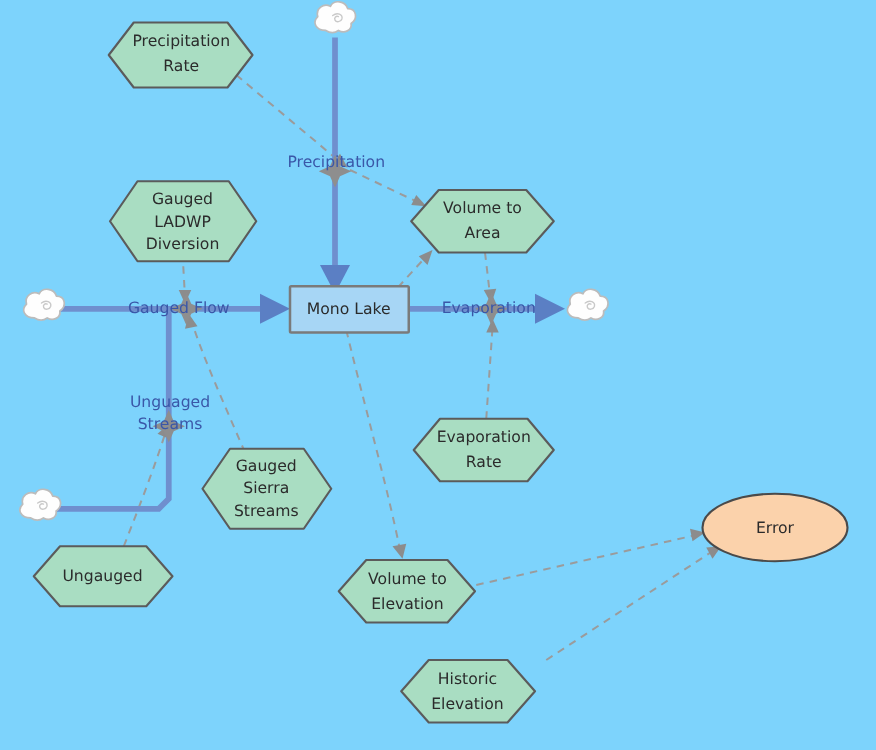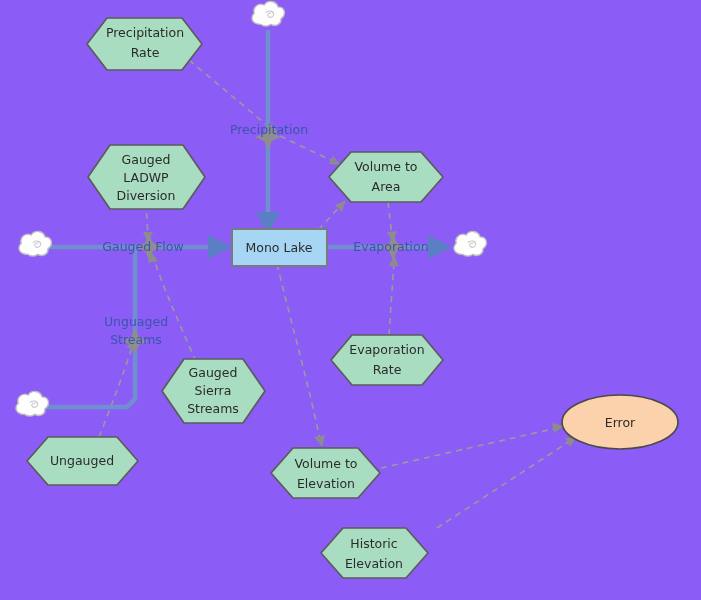--- a/index.html
+++ b/index.html
@@ -7,21 +7,21 @@
     padding: 0;
     background: #ffffff;
   }
   body {
     font-family: "DejaVu Sans", sans-serif;
   }
   #canvas {
     position: relative;
     width: 701px;
     height: 600px;
-    background: #8b5cf6;
+    background: #7dd3fc;
     overflow: hidden;
   }
   #diagram-svg {
     position: absolute;
     left: 0;
     top: 0;
     width: 701px;
     height: 600px;
   }
   .node-label {

